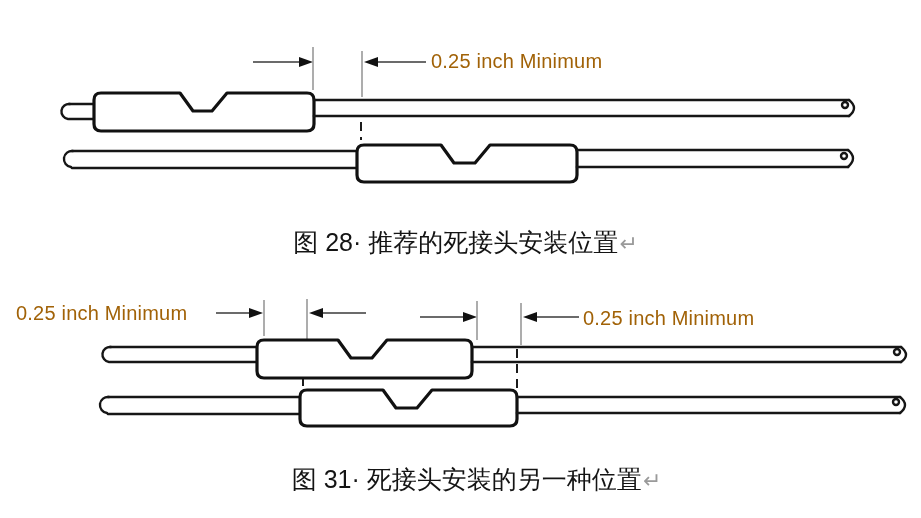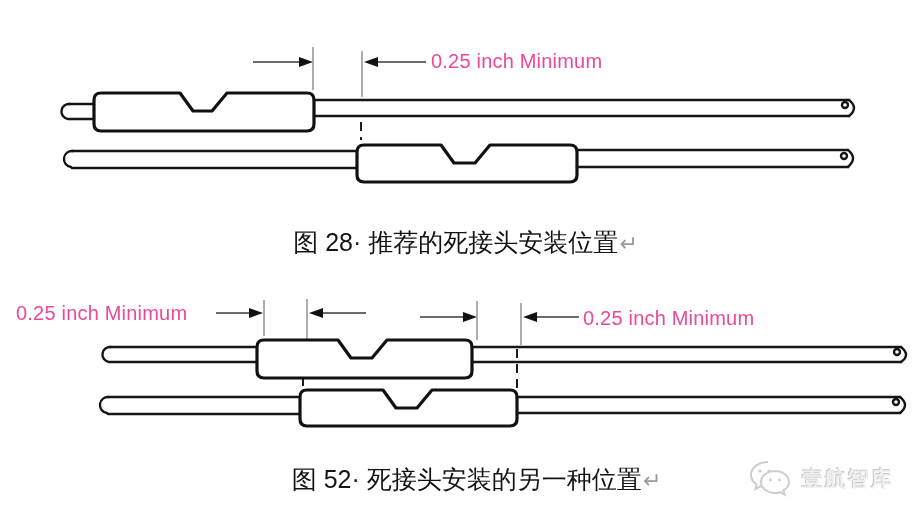--- a/index.html
+++ b/index.html
@@ -4,21 +4,21 @@
 <style>
   html,body{margin:0;padding:0;background:#fff;}
   .page{
     position:relative;width:921px;height:518px;background:#ffffff;
     overflow:hidden;font-family:"Liberation Sans","DejaVu Sans",sans-serif;
   }
   .fig{position:absolute;left:0;}
   .fig44{top:0;}
   .fig45{top:290px;}
   .dim-label{
-    position:absolute;font-size:20px;color:#ec4899;white-space:nowrap;
+    position:absolute;font-size:20px;color:#a16207;white-space:nowrap;
     letter-spacing:0.2px;font-weight:normal;
   }
   .dim44{left:431px;top:50px;}
   .dim45-left{left:16px;top:302px;}
   .dim45-right{left:583px;top:307px;}
   .caption{
     position:absolute;left:0;width:100%;text-align:center;
     font-size:25px;color:#141414;white-space:nowrap;
   }
   .caption44{top:226px;transform:translateX(5px);}
@@ -125,31 +125,16 @@
       <line class="wire" x1="517" y1="107" x2="900" y2="107"></line>
       <line class="wire" x1="517" y1="123" x2="900" y2="123"></line>
       <path class="endloop" d="M900 107 q 10 8 0 16"></path>
       <circle class="endloop" cx="896" cy="112" r="3"></circle>
     </g>
   </svg>
 
   <div class="dim-label dim45-left">0.25 inch Minimum</div>
   <div class="dim-label dim45-right">0.25 inch Minimum</div>
 
-  <div class="caption caption45"><span>图 52· 死接头安装的另一种位置</span><span class="retmark">↵</span></div>
+  <div class="caption caption45"><span>图 31· 死接头安装的另一种位置</span><span class="retmark">↵</span></div>
 
-  <div class="watermark">
-    <svg width="48" height="42" viewBox="0 0 48 42">
-      <g stroke="#cdcdcd" stroke-width="2" fill="#ffffff">
-        <path d="M20 4 C10 4 3 10 3 17 c0 4 2.2 7.2 5.6 9.4 L7.5 31 l5-2.6 c2.3 0.7 4.2 1 6.5 0.9"></path>
-        <path d="M27 13 c-8 0-14 4.8-14 11 0 6.2 6 11 14 11 1.8 0 3.6-0.3 5.2-0.8 l4.6 2.4 -1.4 -4.2 c3.4-2 5.6-5 5.6-8.4 0-6.2-6-11-14-11 Z"></path>
-      </g>
-      <g fill="#cdcdcd">
-        <circle cx="12" cy="13" r="1.6"></circle>
-        <circle cx="21" cy="13" r="1.6"></circle>
-        <circle cx="22.5" cy="22" r="1.4"></circle>
-        <circle cx="31.5" cy="22" r="1.4"></circle>
-      </g>
-    </svg>
-    <span class="wm-text">壹航智库</span>
-  </div>
 
 </div>
 
 </body></html>

